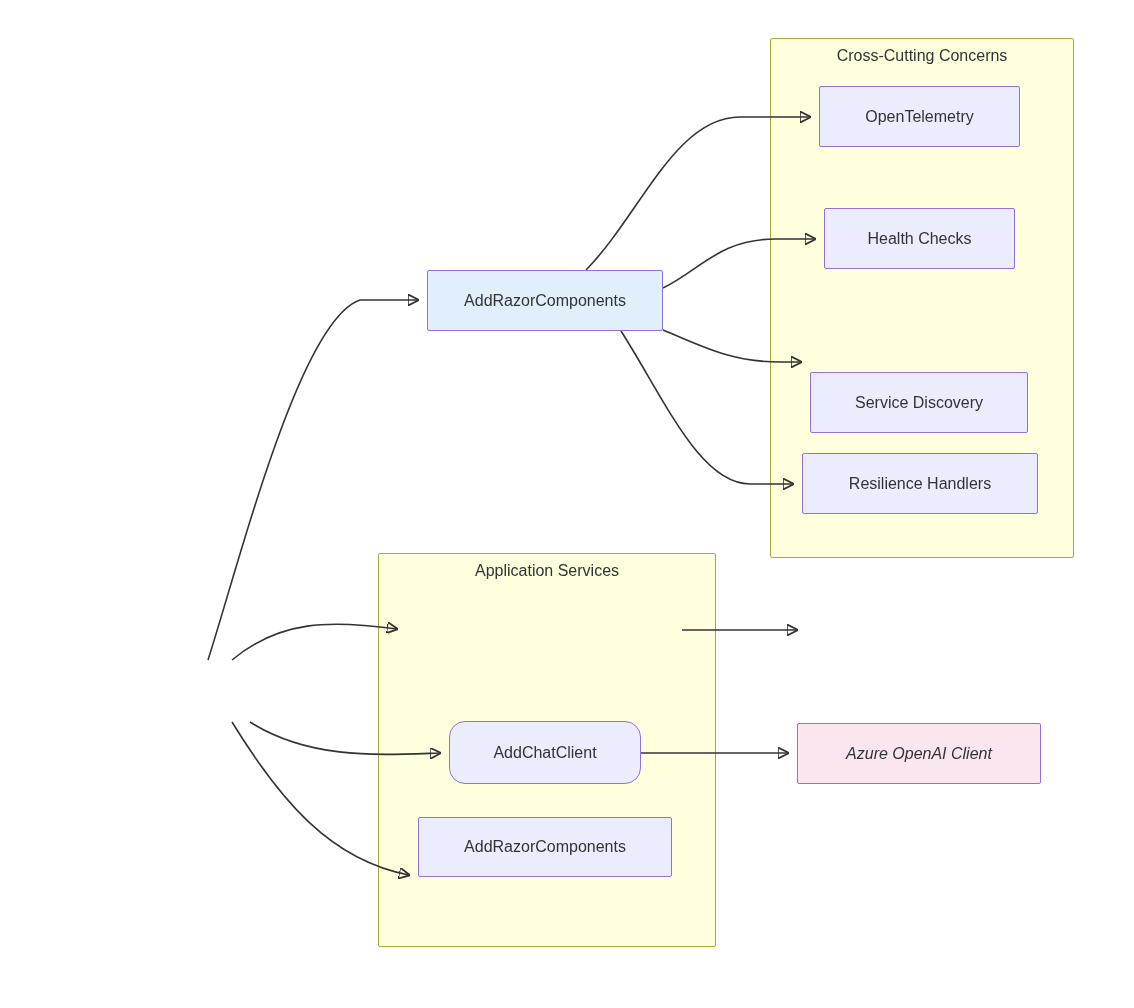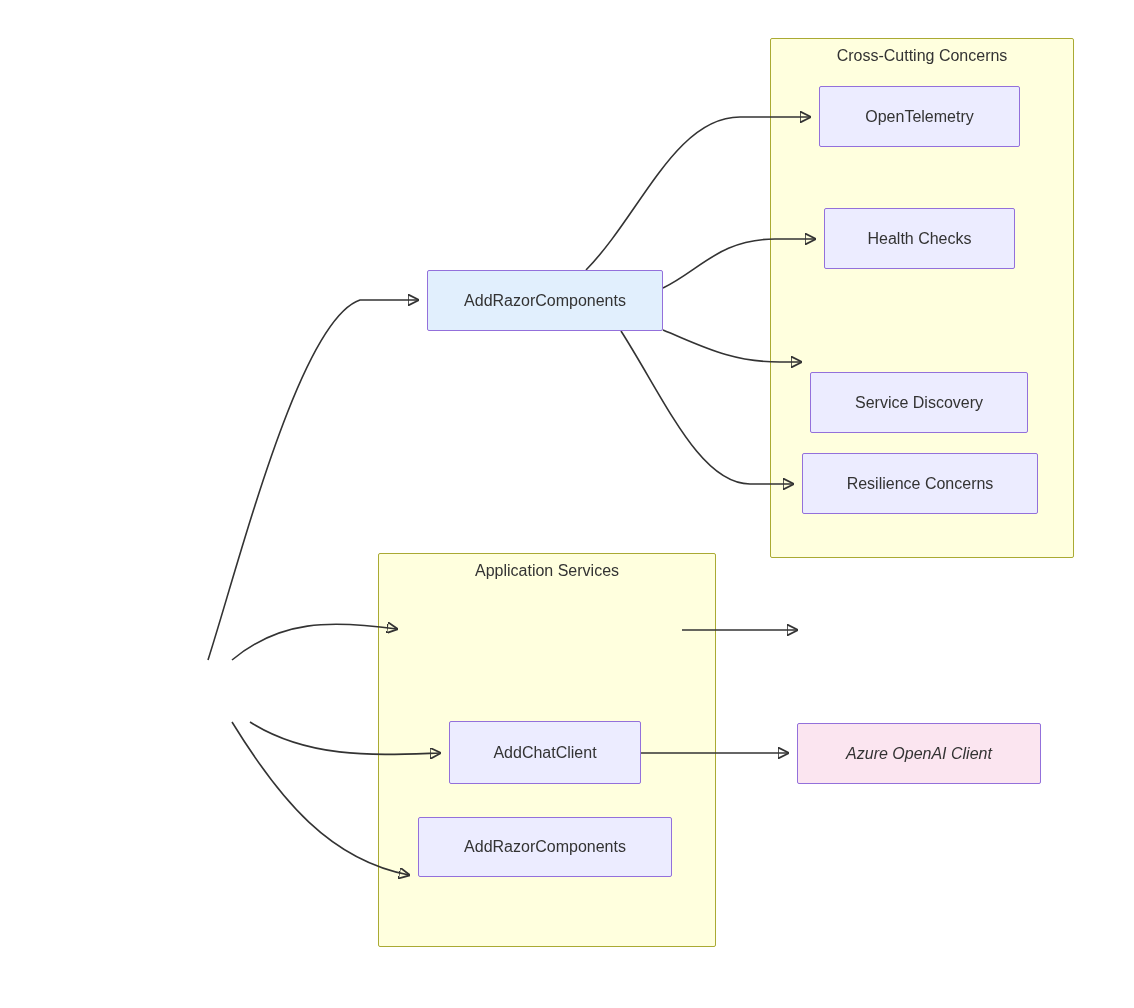--- a/index.html
+++ b/index.html
@@ -108,23 +108,23 @@
   <div class="node fill-lavender" id="n-open-telemetry" style="left: 819px; top: 86px; width: 201px; height: 61px;">
     <span>OpenTelemetry</span>
   </div>
   <div class="node fill-lavender" id="n-health-checks" style="left: 824px; top: 208px; width: 191px; height: 61px;">
     <span>Health Checks</span>
   </div>
   <div class="node fill-lavender" id="n-service-discovery" style="left: 810px; top: 331px; width: 218px; height: 61px; margin-top: 41px;">
     <span>Service Discovery</span>
   </div>
   <div class="node fill-lavender" id="n-resilience-handlers" style="left: 802px; top: 453px; width: 236px; height: 61px;">
-    <span>Resilience Concerns</span>
+    <span>Resilience Handlers</span>
   </div>
-  <div class="node fill-lavender" id="n-add-chat-client" style="left: 449px; top: 721px; width: 192px; height: 63px;">
+  <div class="node fill-lavender" id="n-add-chat-client" style="left: 449px; top: 721px; width: 192px; height: 63px; border-radius: 16px;">
     <span>AddChatClient</span>
   </div>
   <div class="node fill-pink" id="n-azure-openai-client" style="left: 797px; top: 723px; width: 244px; height: 61px;">
     <span>Azure OpenAI Client</span>
   </div>
   <div class="node fill-lavender" id="n-add-razor-components" style="left: 418px; top: 817px; width: 254px; height: 60px;">
     <span>AddRazorComponents</span>
   </div>
 
 </div>

